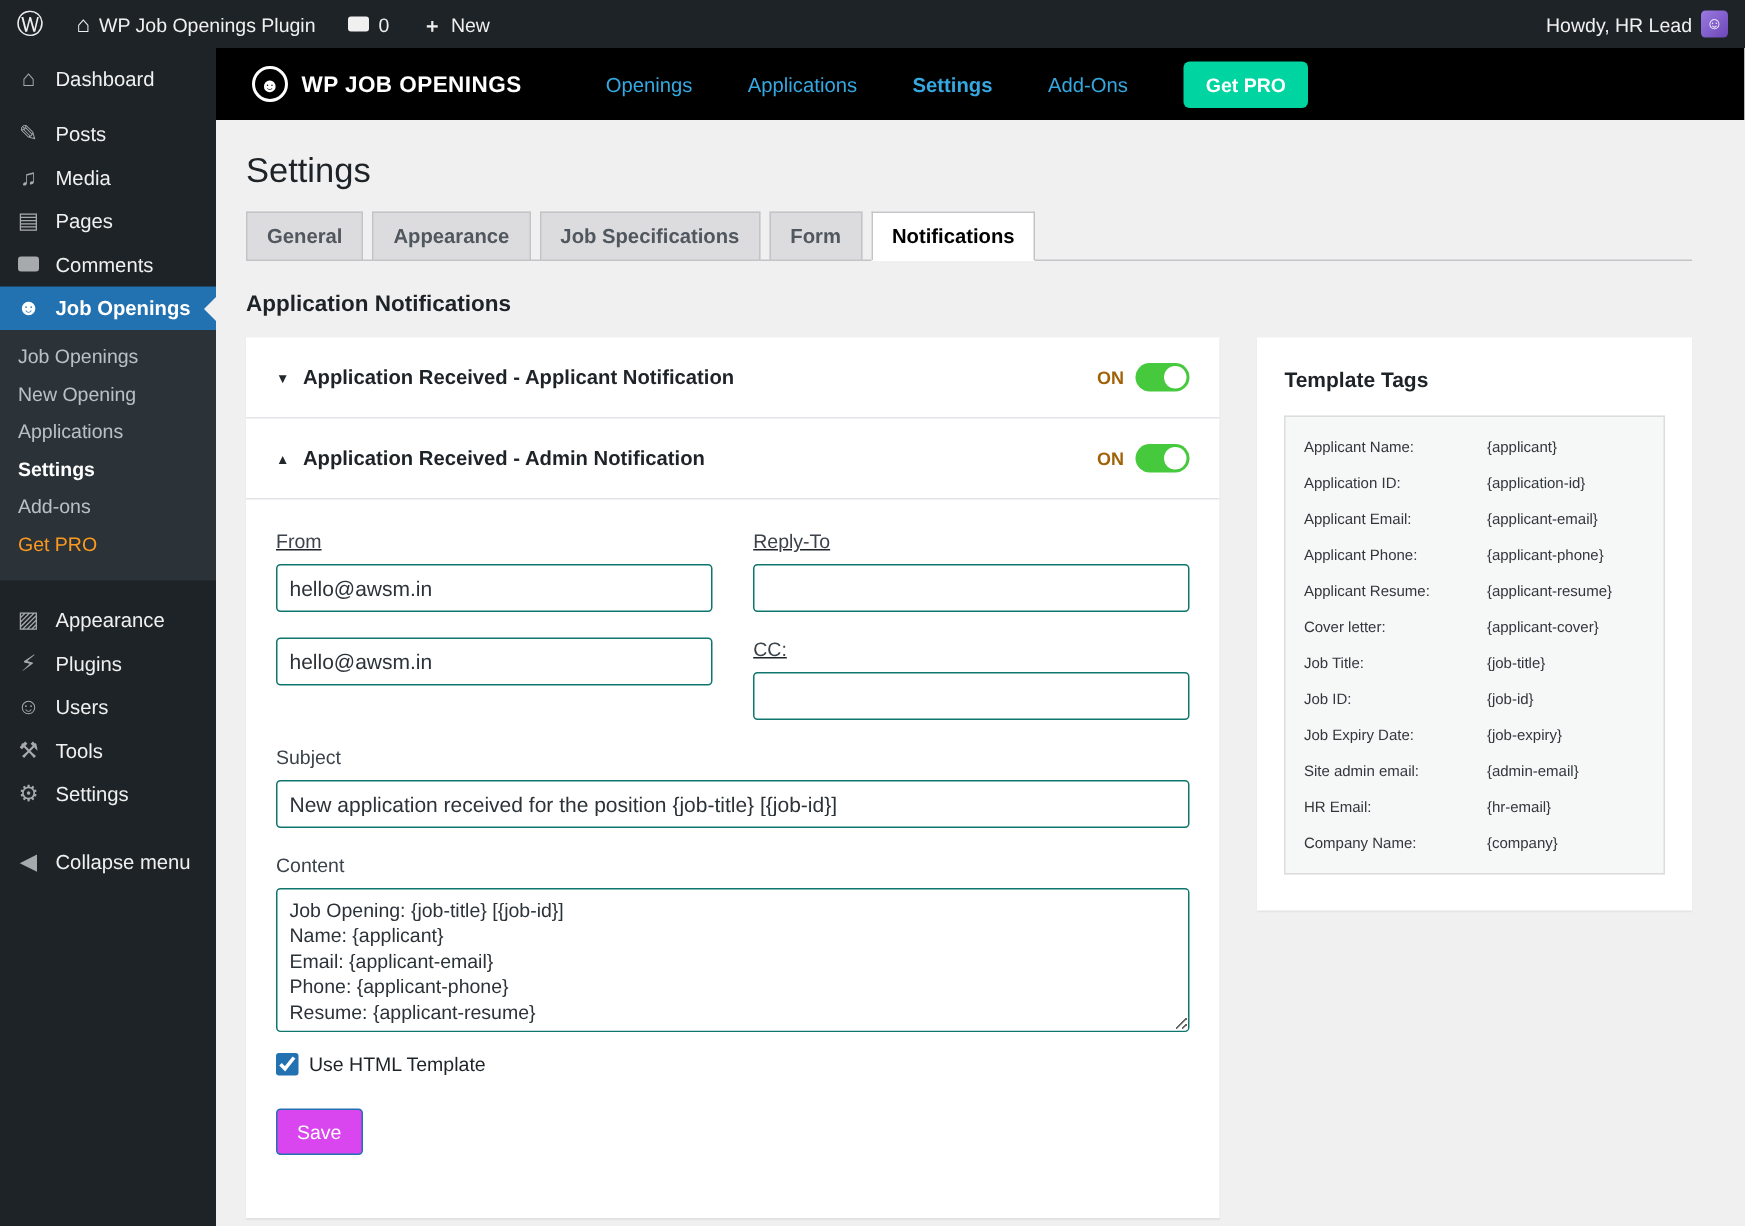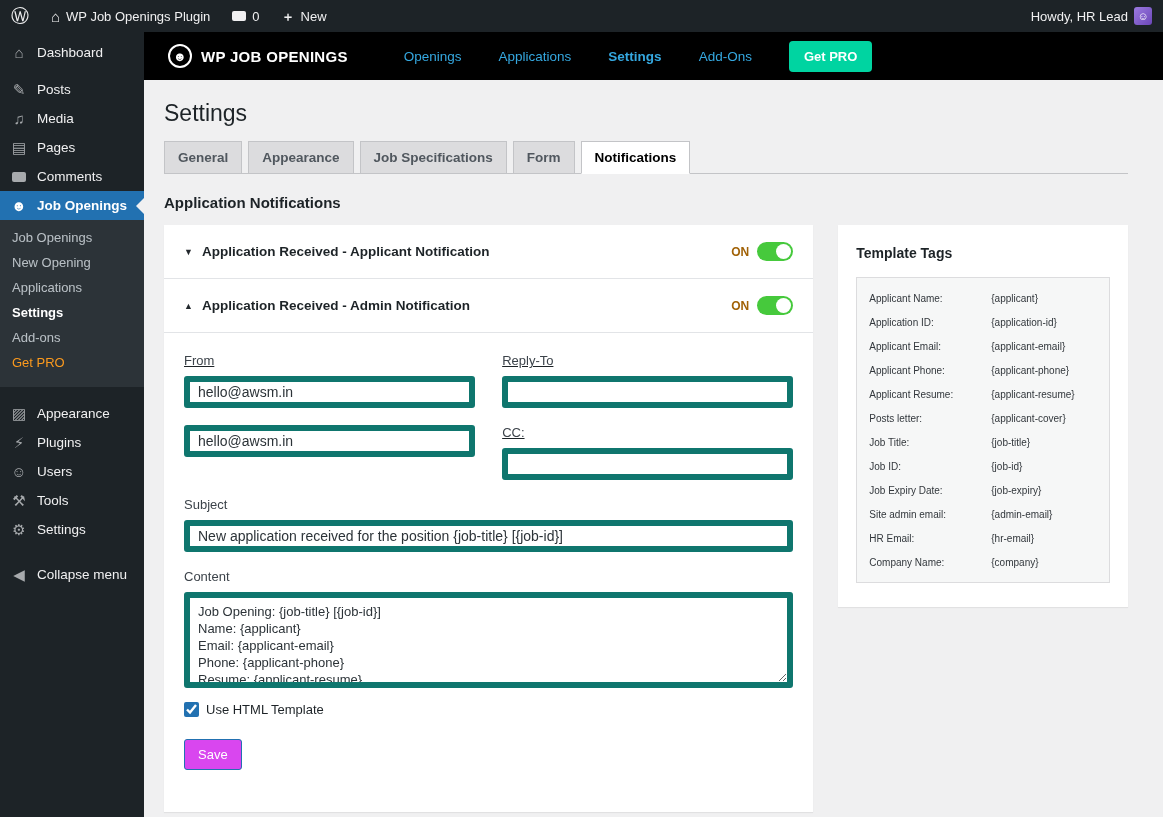--- a/index.html
+++ b/index.html
@@ -72,21 +72,21 @@
   .caret { font-size:9px; color:#23282d; margin-right:9px; }
   .acc-title { font-size:13.5px; font-weight:700; color:#1d2327; }
   .acc-right { margin-left:auto; display:flex; align-items:center; gap:8px; }
   .on-label { font-size:12px; font-weight:700; color:#a16207; }
   .toggle { width:36px; height:19px; border-radius:10px; background:#46c93c; position:relative; display:inline-block; cursor:pointer; }
   .toggle .knob { position:absolute; top:2px; right:2px; width:15px; height:15px; border-radius:50%; background:#fff; }
 
   .acc-body { padding:20px 20px 42px; }
   .grid2 { display:grid; grid-template-columns:1fr 1fr; column-gap:27px; row-gap:17px;text-decoration:underline; }
   .field label { display:block; font-size:13px; color:#3c434a; margin-bottom:8px; }
-  .input { width:100%; height:32px; border:6px solid #0f766e; border-radius:3px; padding:0 8px;
+  .input { width:100%; height:32px; border:1px solid #0f766e; border-radius:3px; padding:0 8px;
     font-size:14px; color:#2c3338; background:#fff; font-family:inherit; }
   .full { margin-top:17px; }
   textarea.input { height:96px; padding:6px 8px; font-size:13px; line-height:1.3; resize:vertical; }
   .check-row { margin-top:11px; display:flex; align-items:center; gap:7px; font-size:13px; color:#1d2327; cursor:pointer; }
   .check-row input[type=checkbox] { width:15px; height:15px; accent-color:#2271b1; cursor:pointer; }
   .save-btn { display:block; margin-top:22px; background:#d946ef; border:1px solid #2271b1; color:#fff;
     padding:7px 13px; border-radius:3px; font-size:13px; cursor:pointer; font-family:inherit; }
 
   .aside { width:290px; background:#fff; box-shadow:0 1px 1px rgba(0,0,0,.06); padding:20px 18px 24px; }
   .aside h3 { font-size:14px; font-weight:700; color:#1d2327; margin-bottom:16px; }
@@ -295,21 +295,21 @@
           </div>
           <div class="tag-row">
             <span class="tag-label">Applicant Phone:</span>
             <span class="tag-value">{applicant-phone}</span>
           </div>
           <div class="tag-row">
             <span class="tag-label">Applicant Resume:</span>
             <span class="tag-value">{applicant-resume}</span>
           </div>
           <div class="tag-row">
-            <span class="tag-label">Posts letter:</span>
+            <span class="tag-label">Cover letter:</span>
             <span class="tag-value">{applicant-cover}</span>
           </div>
           <div class="tag-row">
             <span class="tag-label">Job Title:</span>
             <span class="tag-value">{job-title}</span>
           </div>
           <div class="tag-row">
             <span class="tag-label">Job ID:</span>
             <span class="tag-value">{job-id}</span>
           </div>

